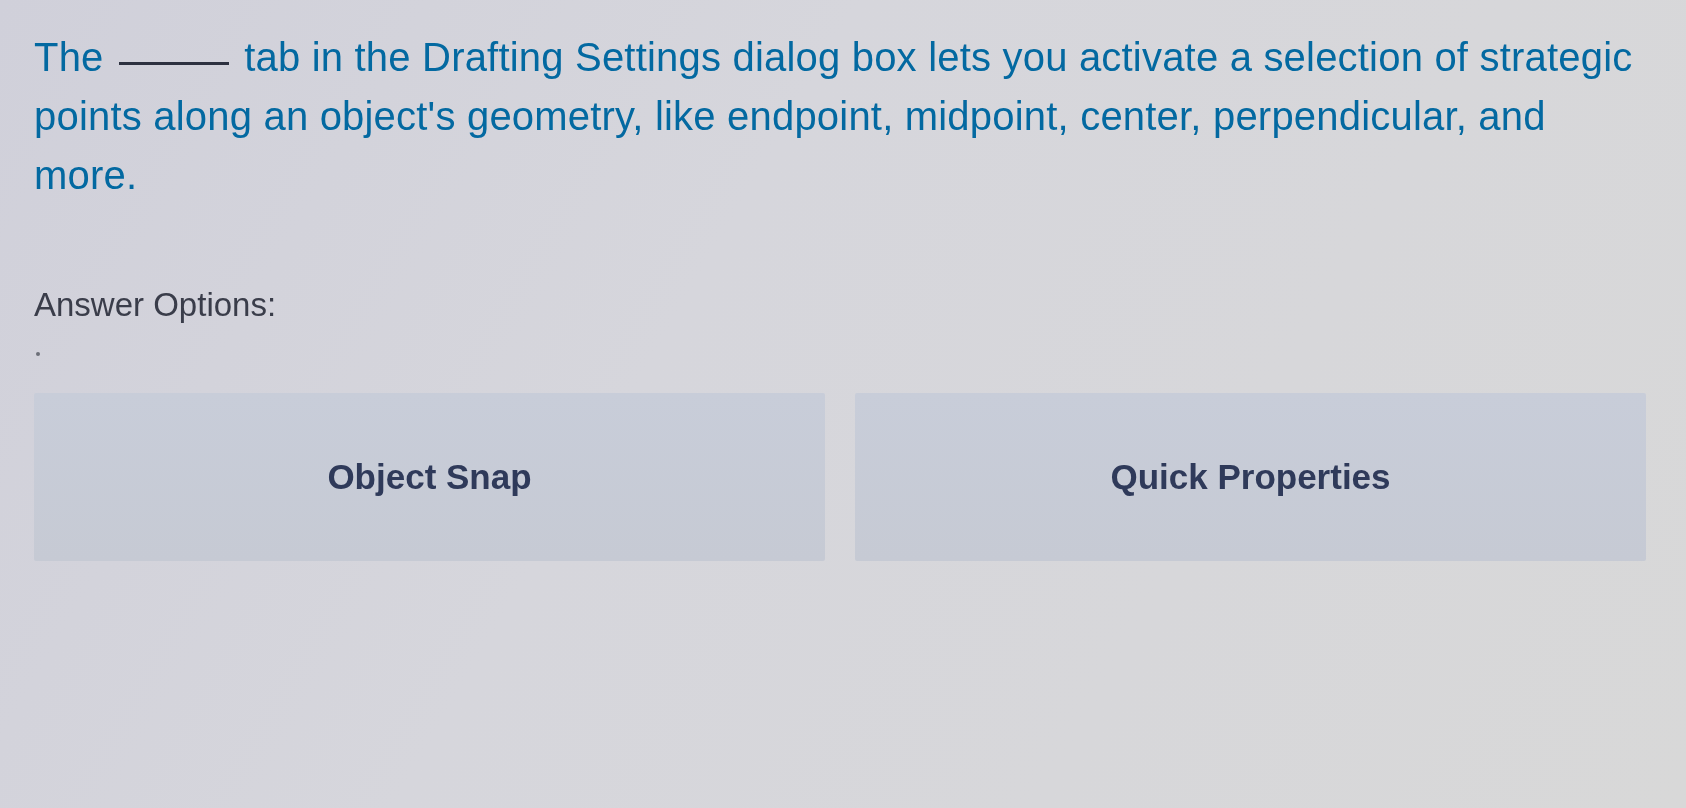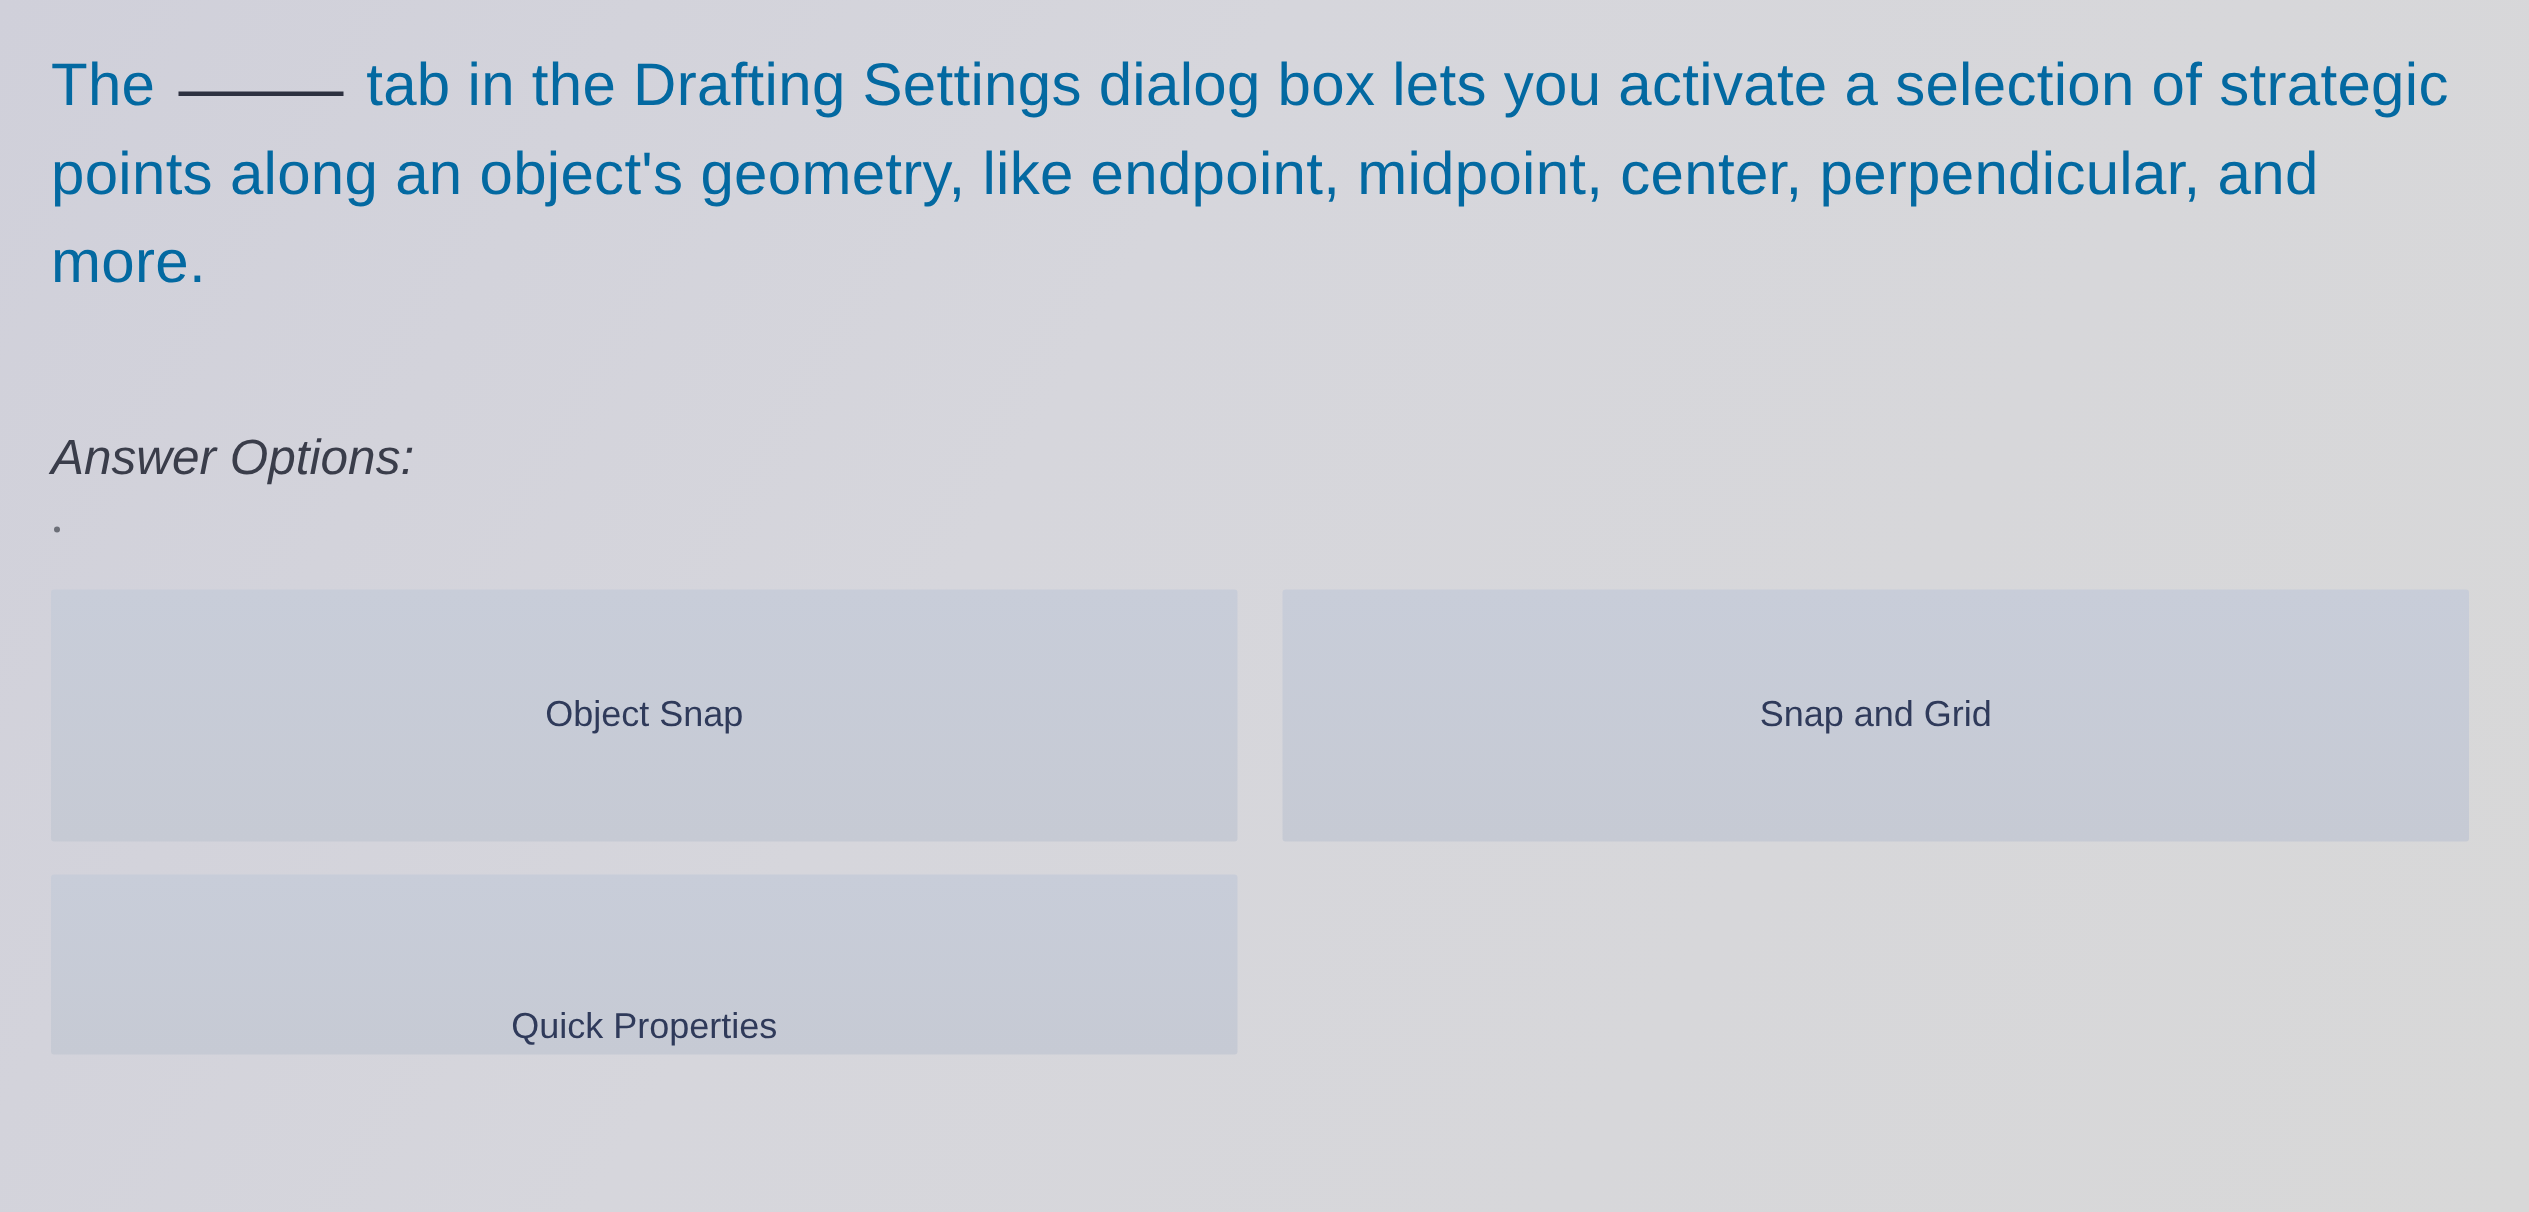--- a/index.html
+++ b/index.html
@@ -25,21 +25,20 @@
     vertical-align: baseline;
     position: relative;
     top: -6px;
     margin: 0 4px;
   }
   .answer-heading {
     font-size: 33px;
     color: #3a3d4a;
     font-weight: 400;
     margin-bottom: 12px;
-    font-style: italic;
   }
   .instruction {
     font-size: 29px;
     color: #6c6f78;
     font-style: italic;
     font-weight: 400;
     margin-bottom: 24px;
     margin-left: 2px;
   }
   .bullet {
@@ -56,22 +55,22 @@
     gap: 22px 30px;
     margin-top: 10px;
   }
   .option {
     background: #c2c7d2;
     background: linear-gradient(180deg, #c8cdd9 0%, #c6cad4 100%);
     height: 168px;
     display: flex;
     align-items: center;
     justify-content: center;
-    font-size: 24px;
-    font-weight: 400;
+    font-size: 35px;
+    font-weight: 700;
     color: #2f3a5a;
     border-radius: 2px;
     cursor: pointer;
   }
   .option:nth-child(3), .option:nth-child(4){
     height: 120px;
     align-items: flex-end;
     padding-bottom: 4px;
   }
 </style>
@@ -86,18 +85,15 @@
 
 <div class="instruction">
   <span class="bullet"></span>
 </div>
 
 <div class="options">
   <div class="option">
     <span>Object Snap</span>
   </div>
   <div class="option">
-    <span>Snap and Grid</span>
-  </div>
-  <div class="option">
     <span>Quick Properties</span>
   </div>
 </div>
 
 </body></html>

